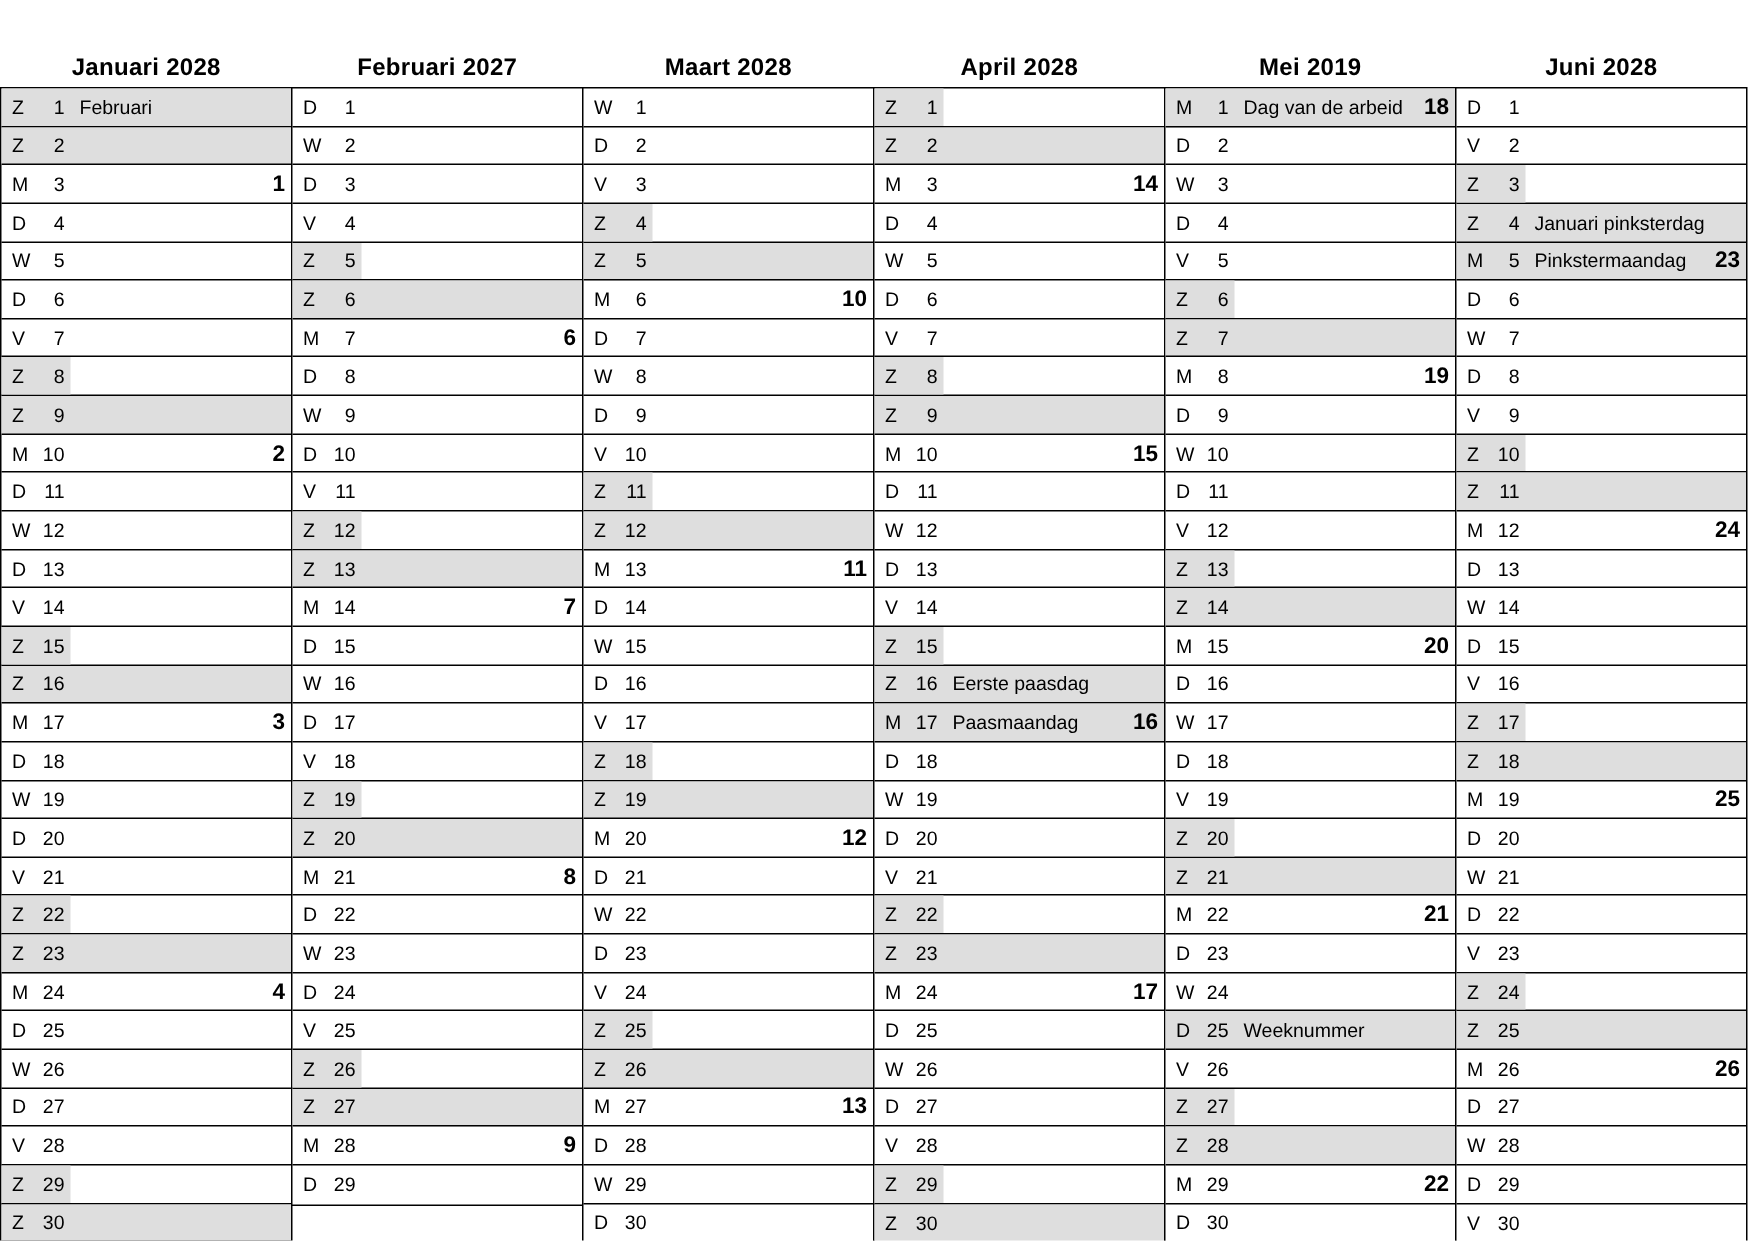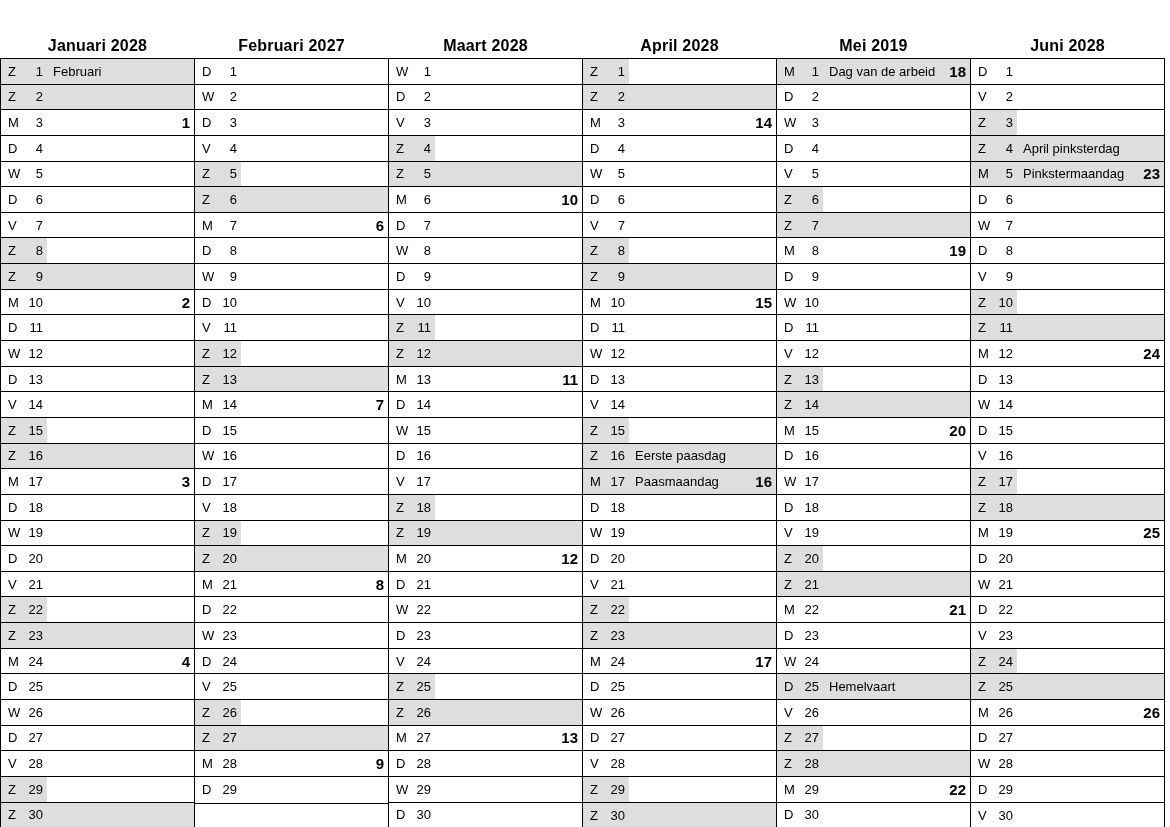--- a/index.html
+++ b/index.html
@@ -967,21 +967,21 @@
           <div class="lab">
             <span class="dow">W</span>
             <span class="num">24</span>
           </div>
         </div>
         <div class="row shade-full" style="background: rgb(222, 222, 222);">
           <div class="lab">
             <span class="dow">D</span>
             <span class="num">25</span>
           </div>
-          <span class="holiday">Hemelvaart</span>
+          <span class="holiday">Weeknummer</span>
         </div>
         <div class="row">
           <div class="lab">
             <span class="dow">V</span>
             <span class="num">26</span>
           </div>
         </div>
         <div class="row">
           <div class="lab shade">
             <span class="dow">Z</span>
@@ -1034,21 +1034,21 @@
           <div class="lab shade">
             <span class="dow">Z</span>
             <span class="num">3</span>
           </div>
         </div>
         <div class="row shade-full" style="background: rgb(222, 222, 222);">
           <div class="lab">
             <span class="dow">Z</span>
             <span class="num">4</span>
           </div>
-          <span class="holiday">April pinksterdag</span>
+          <span class="holiday">Januari pinksterdag</span>
         </div>
         <div class="row shade-full" style="background: rgb(222, 222, 222);">
           <div class="lab">
             <span class="dow">M</span>
             <span class="num">5</span>
           </div>
           <span class="holiday">Pinkstermaandag</span>
           <span class="week">23</span>
         </div>
         <div class="row">

